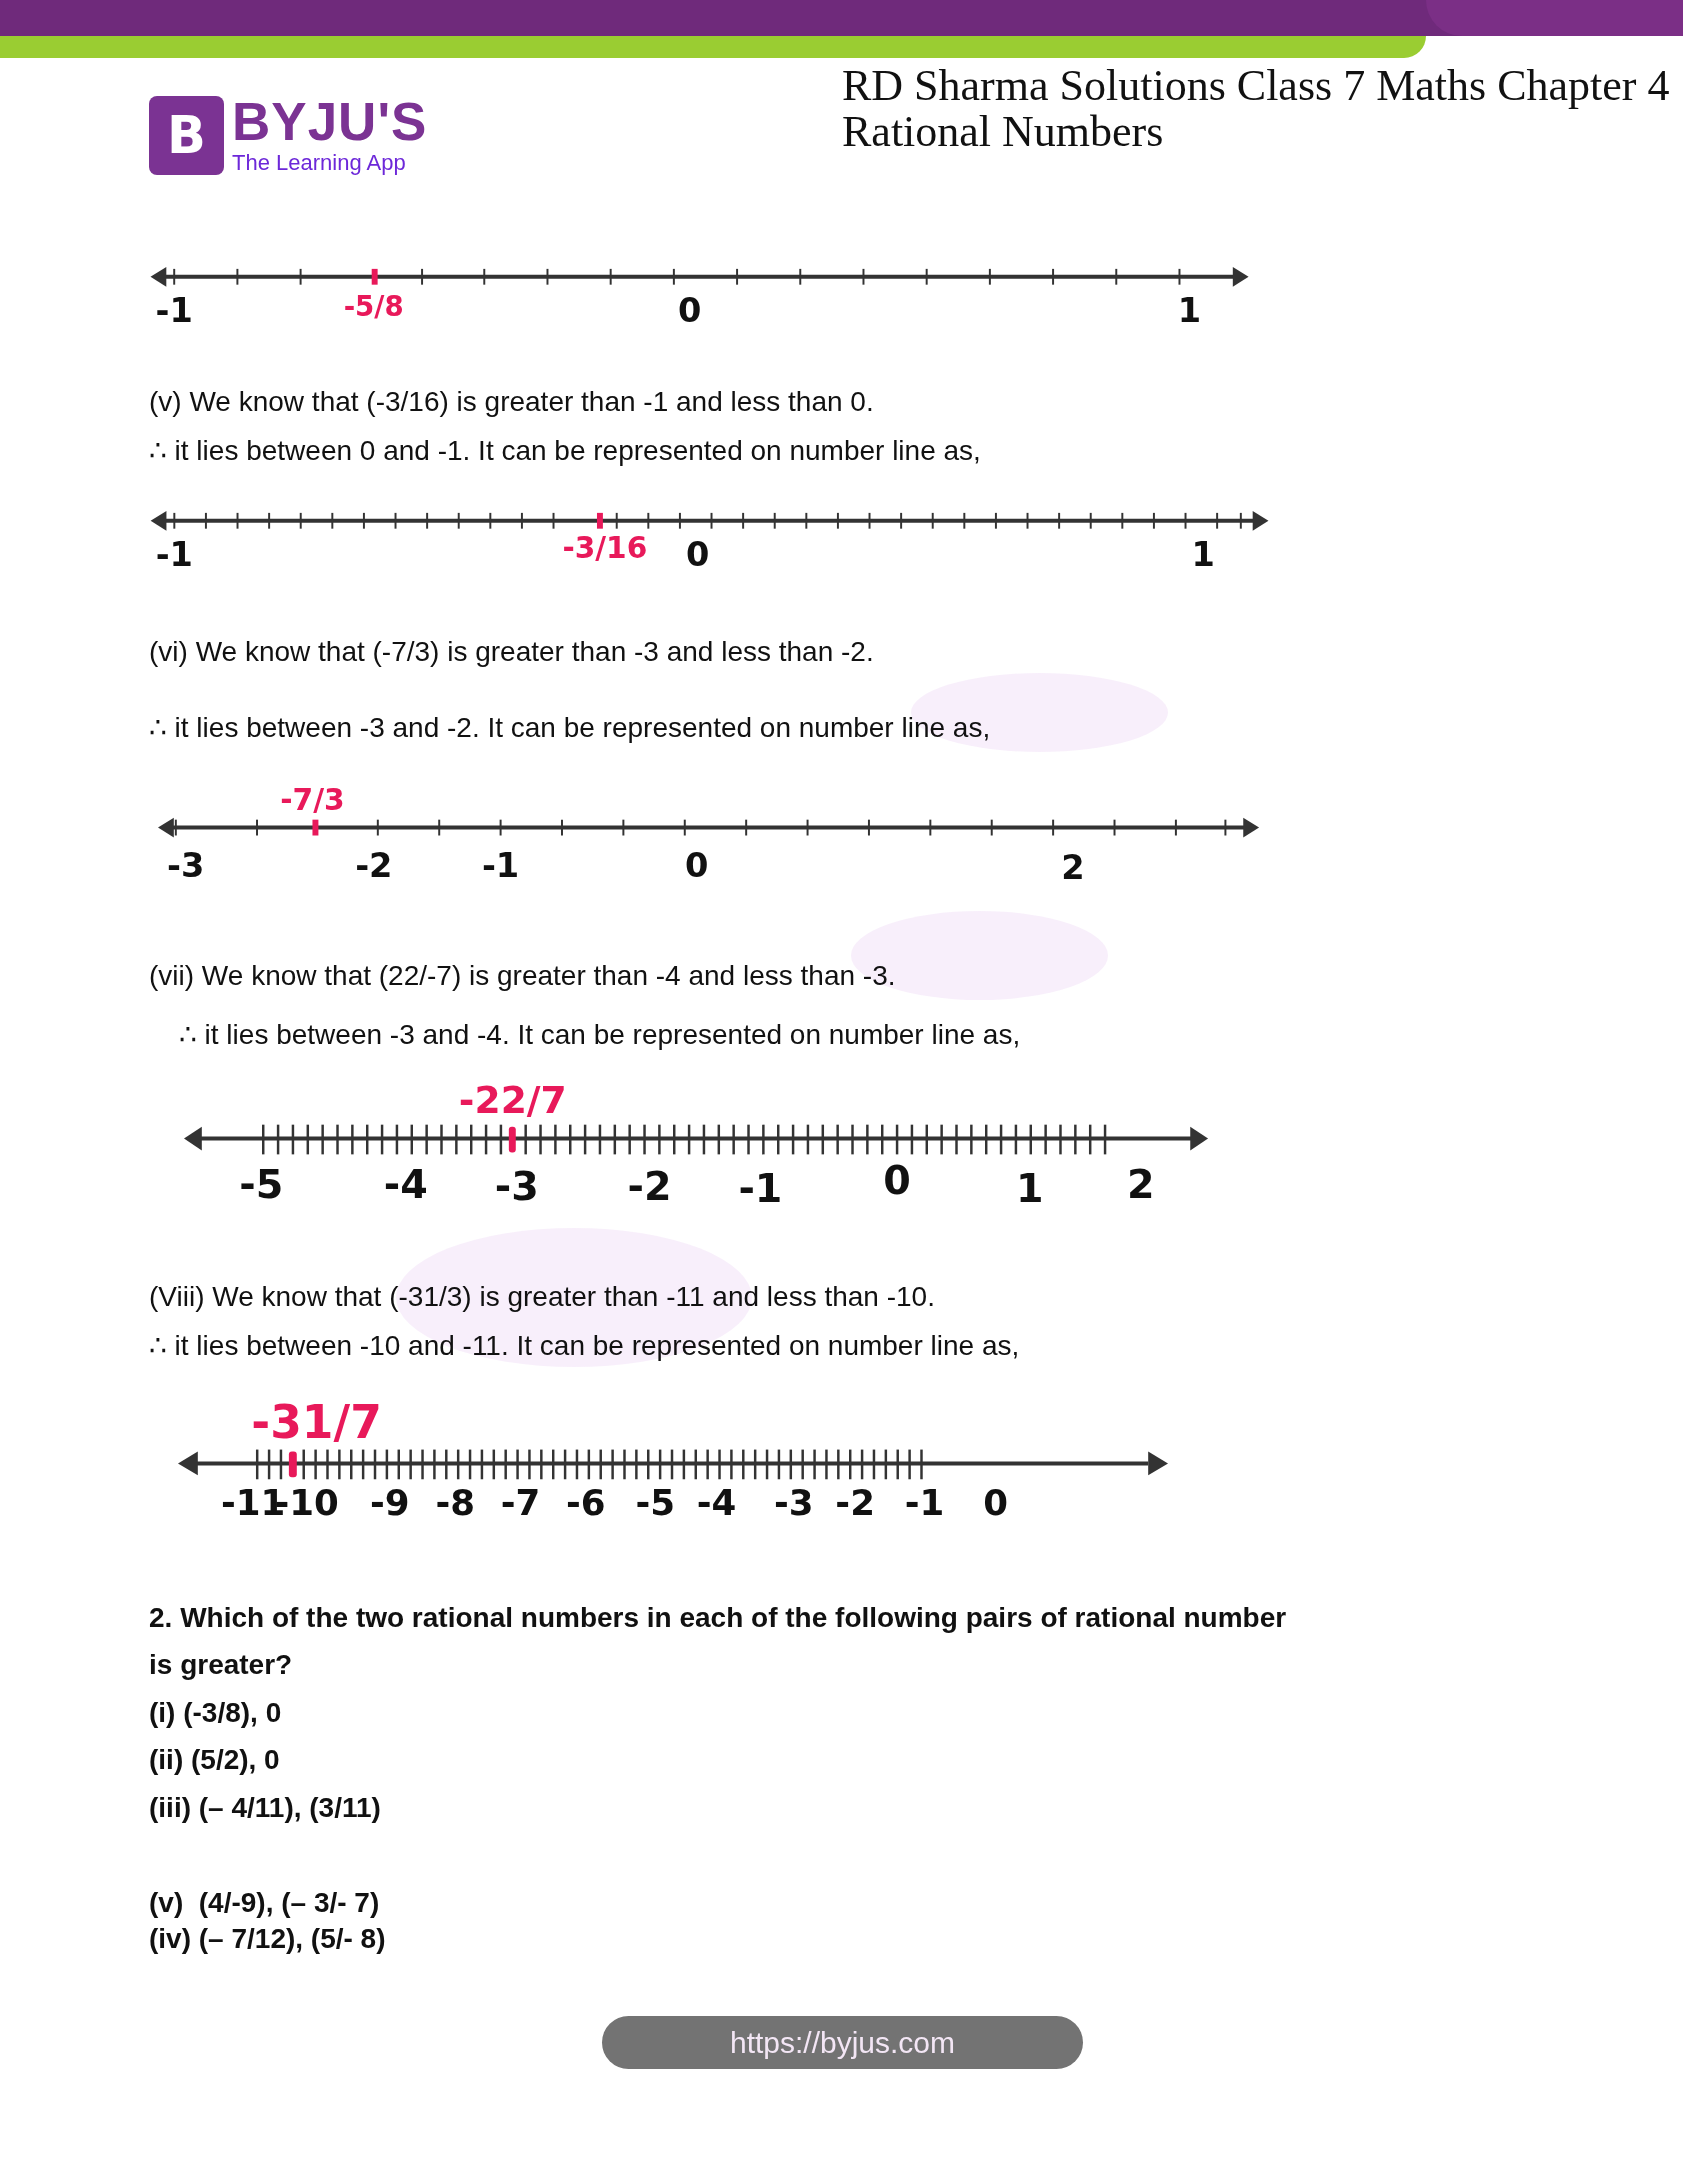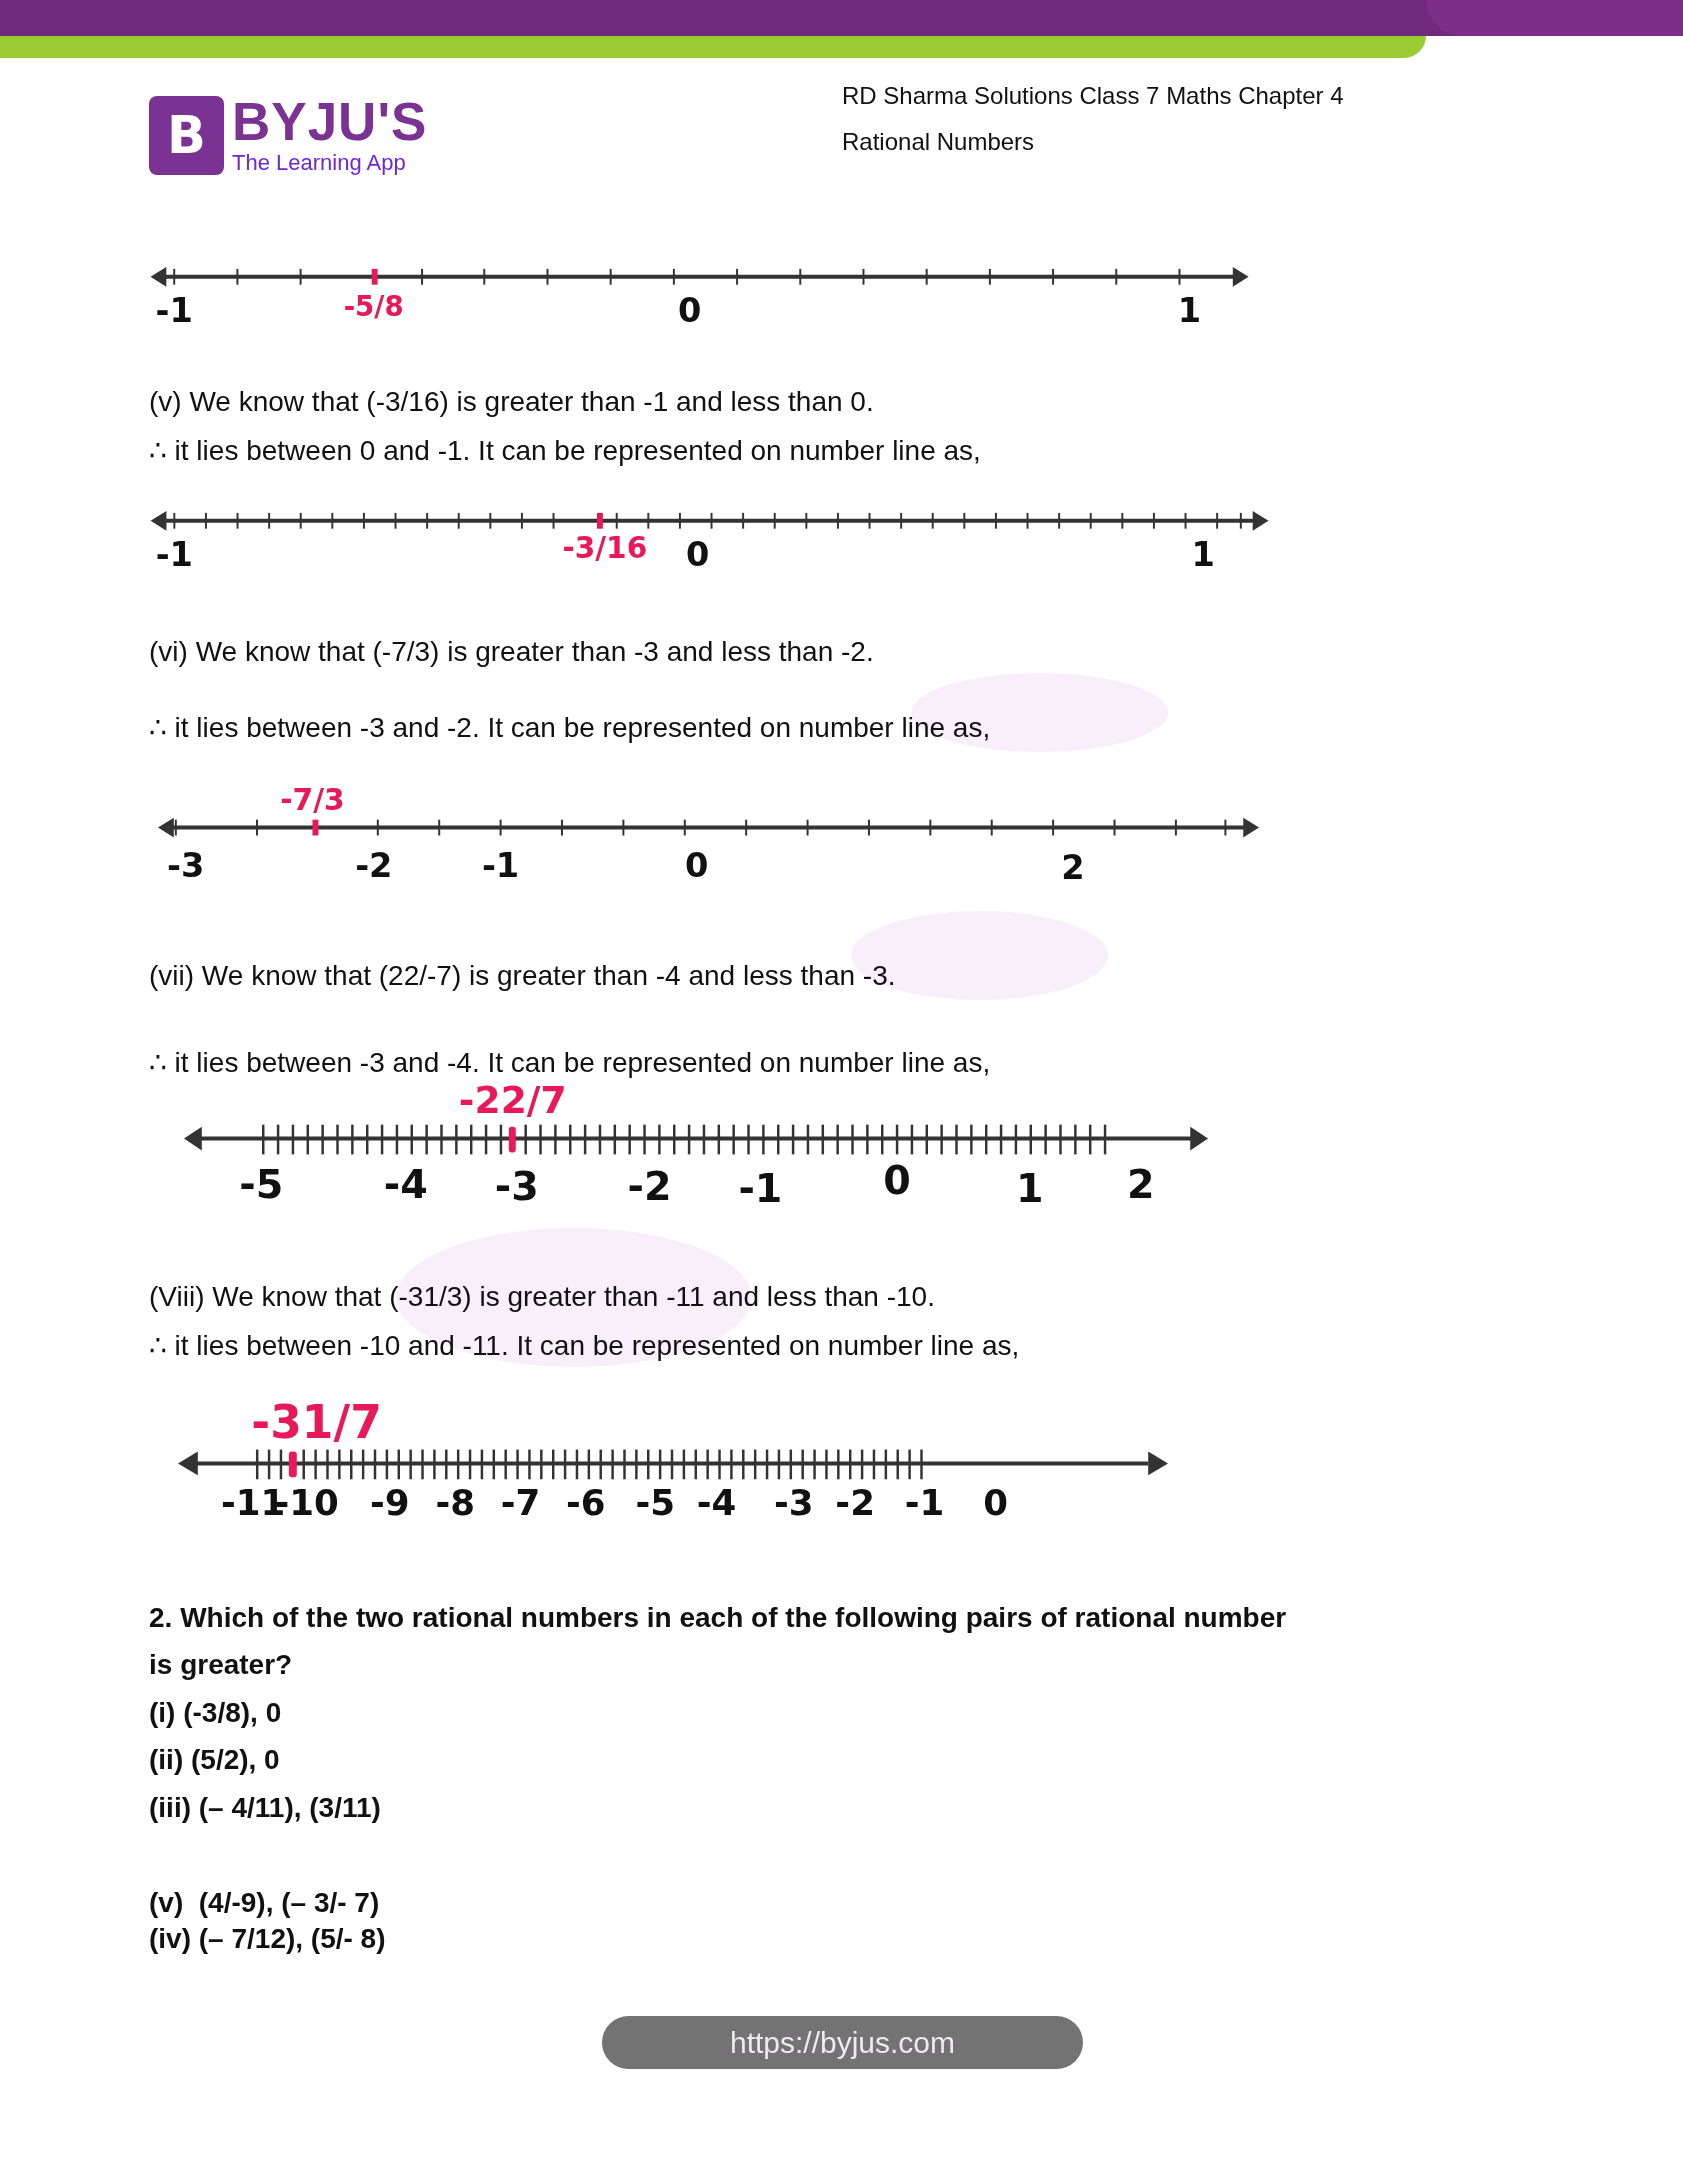--- a/index.html
+++ b/index.html
@@ -10,21 +10,21 @@
   .top-purple { position: absolute; left: 0; top: 0; width: 1683px; height: 36px; background: #6f2a7b; }
   .top-green { position: absolute; left: 0; top: 36px; width: 1426px; height: 22px; background: #9acd32; border-bottom-right-radius: 59px; }
   .top-curve { position: absolute; right: 0; top: 0; width: 257px; height: 36px; background: #7b2f86; border-bottom-left-radius: 79px; }
 
   .logo { position: absolute; left: 149px; top: 95px; display: flex; align-items: center; }
   .logo-box { width: 75px; height: 79px; background: #7b3393; border-radius: 8px; display: flex; align-items: center; justify-content: center; color: #fff; font-weight: bold; font-size: 51px; font-family: "DejaVu Sans", sans-serif; }
   .logo-text { margin-left: 8px; }
   .logo-name { color: #7b3393; font-weight: bold; font-size: 53px; line-height: 53px; font-family: "Liberation Sans", sans-serif; letter-spacing: 1px; text-align: center; }
   .logo-tag { color: #6d28d9; font-size: 22px; font-family: "Liberation Sans", sans-serif; margin-top: 2px; }
 
-  .header-title { position: absolute; left: 842px; top: 73px; font-family: Liberation Sans, sans-serif; font-size: 24px; line-height: 46px; color: #111; }
+  .header-title { position: absolute; left: 842px; top: 63px; font-family: Liberation Serif, serif; font-size: 44px; line-height: 46px; color: #111; }
 
   .text-line { position: absolute; left: 149px; font-family: "Liberation Sans", sans-serif; font-size: 28px; color: #111; white-space: nowrap; }
   .bold { font-weight: bold; }
 
   .numline { position: absolute; }
   .numline svg { overflow: visible; }
   .nl-label { font-family: "DejaVu Sans", sans-serif; font-weight: bold; fill: #111; }
   .nl-mark-label { font-family: "DejaVu Sans", sans-serif; font-weight: bold; fill: #e8195a; }
 
   .footer-pill { position: absolute; left: 602px; top: 2016px; width: 481px; height: 53px; background: #737373; border-radius: 27px; display: flex; align-items: center; justify-content: center; color: #f3e6f5; font-size: 30px; font-family: "Liberation Sans", sans-serif; }
@@ -169,21 +169,21 @@
     <rect x="156" y="44" width="6" height="16" fill="#e8195a"></rect>
     <text x="28" y="102" font-size="34" text-anchor="middle" class="nl-label">-3</text>
     <text x="218" y="102" font-size="34" text-anchor="middle" class="nl-label">-2</text>
     <text x="346" y="102" font-size="34" text-anchor="middle" class="nl-label">-1</text>
     <text x="544" y="102" font-size="34" text-anchor="middle" class="nl-label">0</text>
     <text x="924" y="104" font-size="34" text-anchor="middle" class="nl-label">2</text>
   </svg>
 </div>
 
 <div class="text-line" style="top:960px;">(vii) We know that (22/-7) is greater than -4 and less than -3.</div>
-<div class="text-line" style="top:1046px;">∴ it lies between -3 and -4. It can be represented on number line as,</div>
+<div class="text-line" style="top:1018px;margin-left:30px;">∴ it lies between -3 and -4. It can be represented on number line as,</div>
 
 <div class="numline" style="left:184px; top:1077px;">
   <svg width="1030" height="129" viewBox="0 0 1040 130">
     <text x="332" y="36" font-size="38" text-anchor="middle" class="nl-mark-label">-22/7</text>
     <line x1="10" y1="62" x2="1020" y2="62" stroke="#333" stroke-width="4"></line>
     <polygon points="0,62 18,50 18,74" fill="#333"></polygon>
     <polygon points="1034,62 1016,50 1016,74" fill="#333"></polygon>
     <g stroke="#333" stroke-width="2.5">
       <line x1="80" y1="48" x2="80" y2="78"></line>
         <line x1="95" y1="48" x2="95" y2="78"></line>

